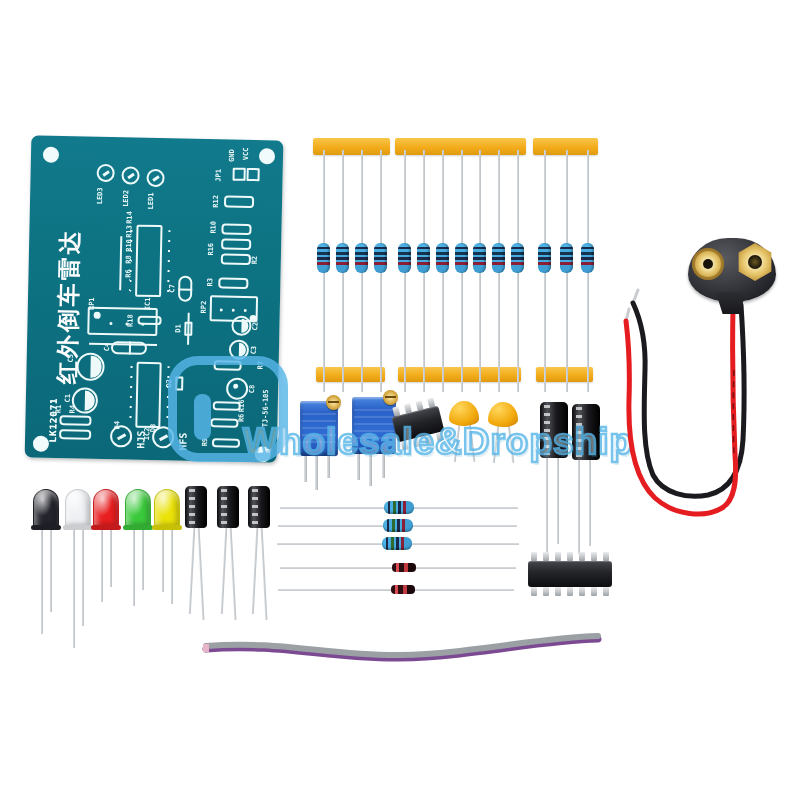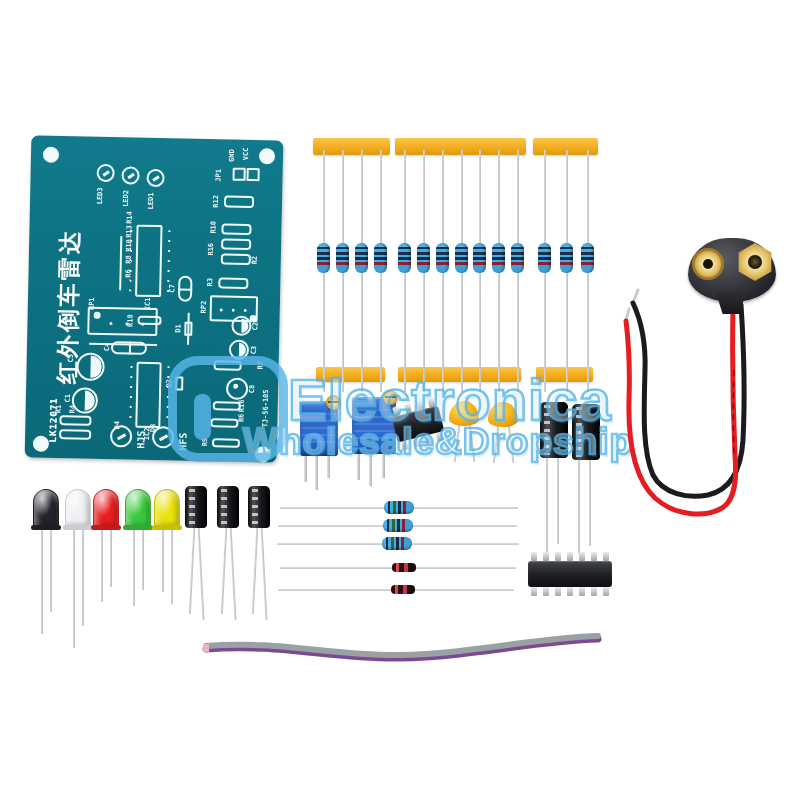--- a/index.html
+++ b/index.html
@@ -397,21 +397,20 @@
 
   <svg id="cable-layer" width="800" height="800" viewBox="0 0 800 800">
     <path d="M206 649 C 280 643, 330 659, 400 658 C 470 657, 540 640, 598 639" fill="none" stroke="#7c4a92" stroke-width="7" stroke-linecap="round"></path>
     <path d="M206 646 C 280 640, 330 656, 400 655 C 470 654, 540 637, 598 636" fill="none" stroke="#9aa0a4" stroke-width="6" stroke-linecap="round"></path>
     <path d="M203 648 l6 0" stroke="#e8b4c8" stroke-width="8"></path>
   </svg>
 
   <div id="watermark">
     <div id="wm-logo"></div>
     <div id="wm-logo-bar"></div>
-    <div id="wm-line1" class="wm-text">Electronica</div>
     <div id="wm-line2" class="wm-text">Wholesale&amp;Dropship</div>
   </div>
 
   <svg id="wire-layer" width="800" height="800" viewBox="0 0 800 800">
     <path d="M633 303 l5 -13" stroke="#c9ccd0" stroke-width="3" stroke-linecap="round"></path>
     <path d="M626 321 l3 -12" stroke="#c9ccd0" stroke-width="3" stroke-linecap="round"></path>
     <path d="M633 303 C 640 318, 646 340, 645 370 C 644 410, 642 450, 653 475 C 663 494, 688 499, 708 495 C 730 490, 741 472, 743 440 C 745 400, 744 350, 741 305" fill="none" stroke="#1b1b1f" stroke-width="5" stroke-linecap="round"></path>
     <path d="M626 321 C 629 345, 630 370, 629 400 C 628 440, 634 478, 655 498 C 675 516, 705 518, 722 508 C 735 500, 737 480, 735 455 C 733 410, 732 360, 733 306" fill="none" stroke="#e51c20" stroke-width="5" stroke-linecap="round"></path>
     <path d="M734 370 C 733 400, 733 430, 734 455" fill="none" stroke="#7a0e10" stroke-width="1.5" stroke-dasharray="6 5"></path>
   </svg>

